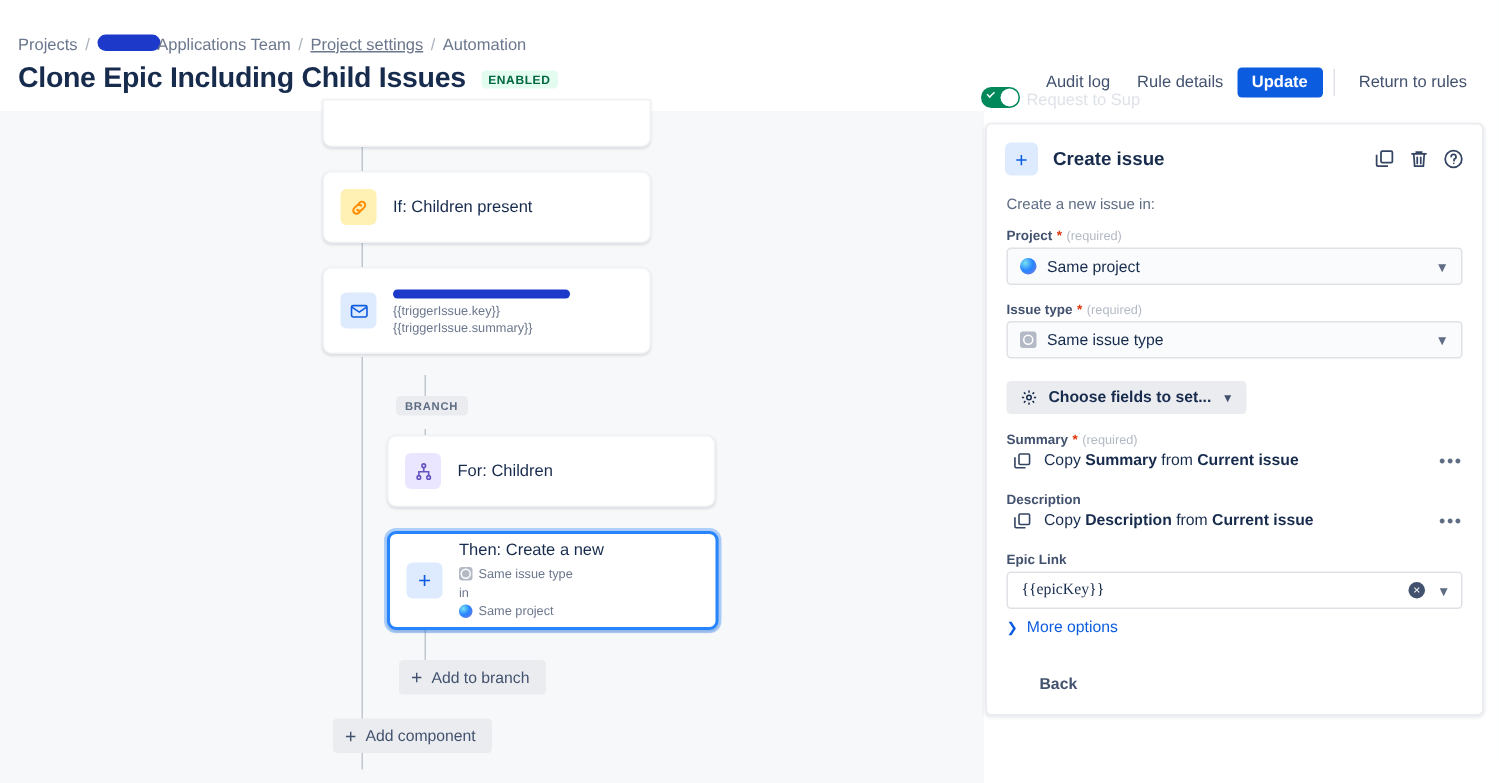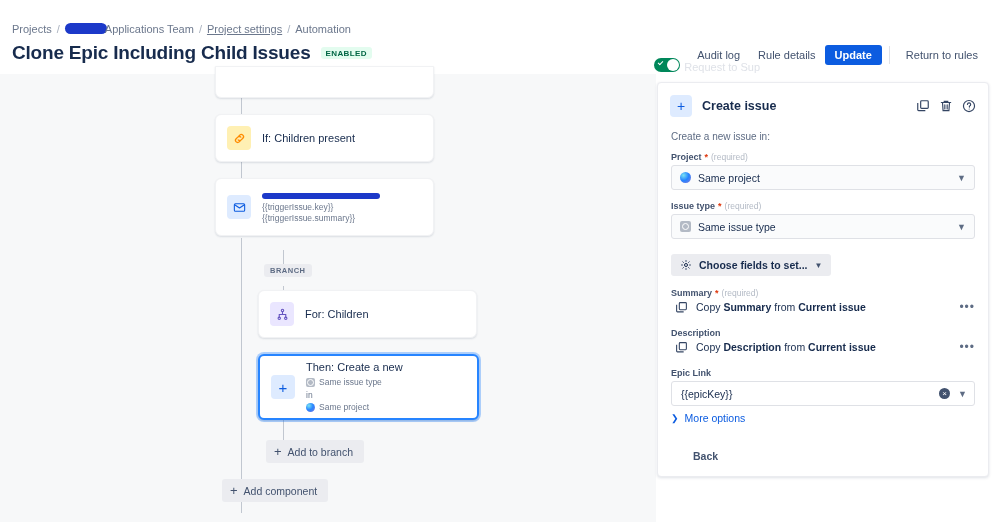--- a/index.html
+++ b/index.html
@@ -185,21 +185,21 @@
   .copyrow .txt b { font-weight:700; }
   .copyrow .dots {
     margin-left:auto; color:#5e6c84; font-size:12px; letter-spacing:1px;
     cursor:pointer; line-height:1; padding-bottom:4px;
   }
 
   .textfield {
     height:25px; border:1px solid #dfe1e6; border-radius:3px; background:#fff;
     display:flex; align-items:center; padding:0 7px 0 9px; margin-bottom:6px;
   }
-  .textfield .val { font-size:10.5px; color:#172b4d; }
+  .textfield .val { font-size:10.5px; color:#172b4d;font-family:Liberation Serif, serif; }
   .textfield .clear {
     margin-left:auto; width:11px; height:11px; border-radius:50%;
     background:#42526e; color:#fff; font-size:8px; line-height:11px;
     text-align:center; cursor:pointer;
   }
   .textfield .chev { margin-left:8px; color:#5e6c84; font-size:9px; cursor:pointer; }
 
   .warn { display:flex; gap:5px; margin-bottom:12px; }
   .warn .tri {
     width:0; height:0; border-left:5px solid transparent; border-right:5px solid transparent;

